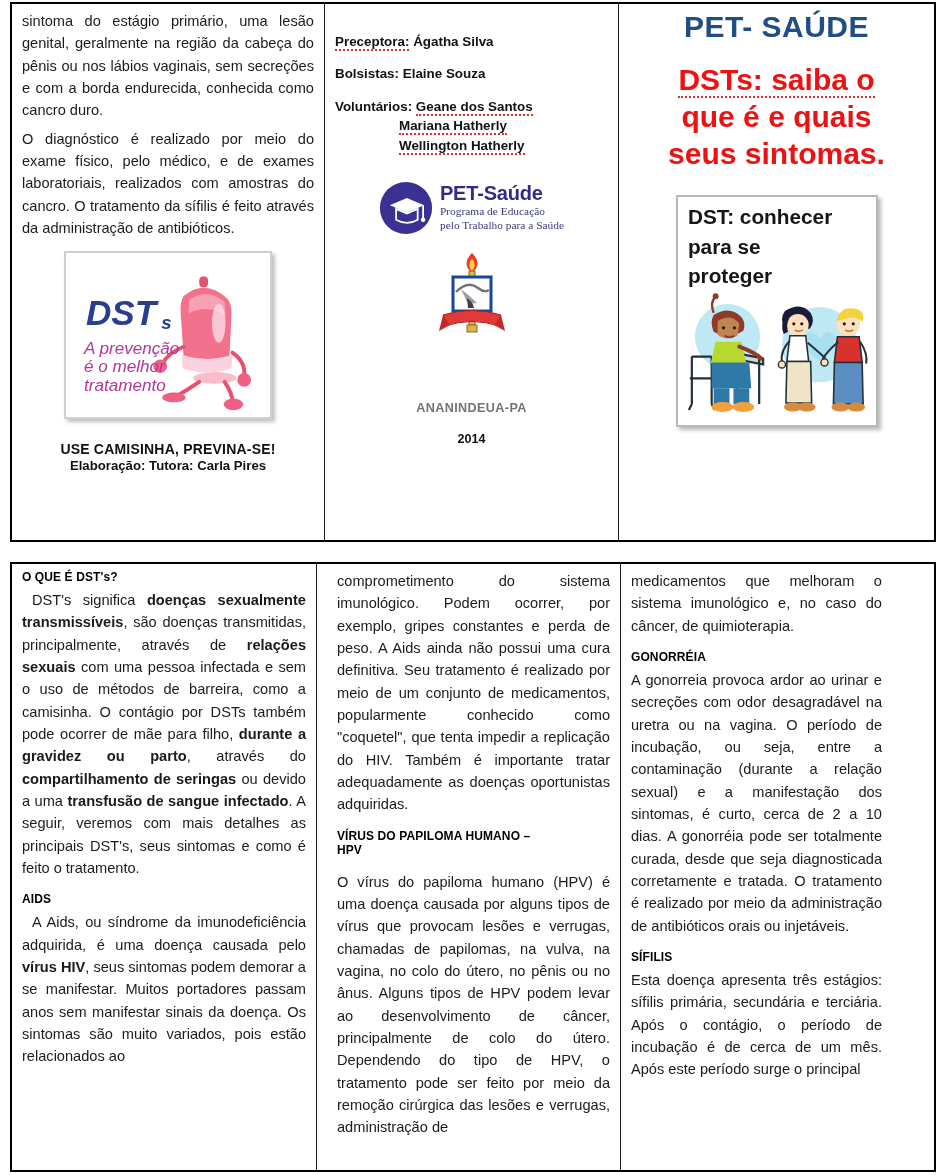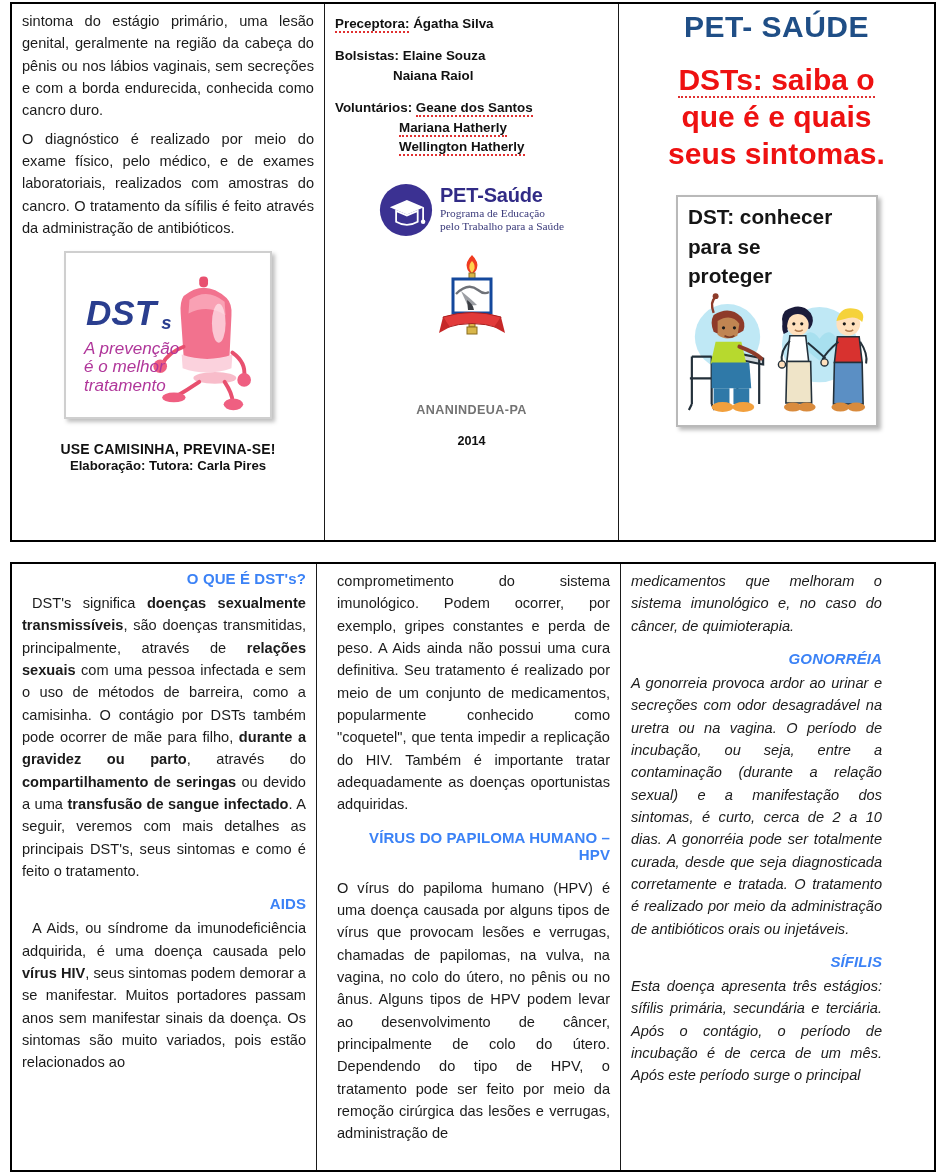--- a/index.html
+++ b/index.html
@@ -35,48 +35,48 @@
   .col.divider { border-left: 1.5px solid #1a1a1a; }
 
   
   #sheet-front .col:nth-child(1) { width: 312px; }
   #sheet-front .col:nth-child(2) { width: 294px; }
   #sheet-front .col:nth-child(3) { width: 316px; }
 
   
   #sheet-inside .col:nth-child(1) { width: 304px; }
   #sheet-inside .col:nth-child(2) { width: 304px; padding-left: 20px; }
-  #sheet-inside .col:nth-child(3) { width: 272px; font-style: italic; }
+  #sheet-inside .col:nth-child(3) { width: 272px; }
 
   
   .body-text {
     font-size: 14.6px;
     line-height: 1.53;
     color: #1b1b1b;
     text-align: justify;
     text-justify: inter-word;
     margin: 0 0 6px 0;
   }
   .body-text.indent { text-indent: 10px; }
 
   .sec-head {
-    text-align: right;
-    font-size: 15px;
+    text-align: left;
+    font-size: 12px;
     font-weight: bold;
-    color: #3b82f6;
+    color: #000000;
     margin: 13px 0 5px 0;
     letter-spacing: 0.1px;
   }
   .sec-head.first { margin-top: 0px; }
   b, strong { font-weight: bold; }
 
   .sp-red { border-bottom: 2px dotted #e03030; }
 
   
-  .credits { margin-top: 4px; }
+  .credits { margin-top: 22px; }
   .credit-line {
     font-size: 13.4px;
     font-weight: bold;
     color: #111;
     line-height: 1.45;
     white-space: nowrap;
   }
   .credit-line .lbl { }
   .credit-line.ind1 { padding-left: 58px; }
   .credit-line.ind2 { padding-left: 64px; }
@@ -214,23 +214,20 @@
         <div class="credit-line">
           <span class="lbl sp-red">Preceptora:</span>
           <span>Ágatha Silva</span>
         </div>
 
         <div class="credit-gap"></div>
 
         <div class="credit-line">
           <span class="lbl">Bolsistas:</span>
           <span>Elaine Souza</span>
-        </div>
-        <div class="credit-line ind1">
-          <span>Naiana Raiol</span>
         </div>
 
         <div class="credit-gap"></div>
 
         <div class="credit-line">
           <span class="lbl">Voluntários:</span>
           <span class="sp-red">Geane dos Santos</span>
         </div>
         <div class="credit-line ind2">
           <span class="sp-red">Mariana Hatherly</span>

